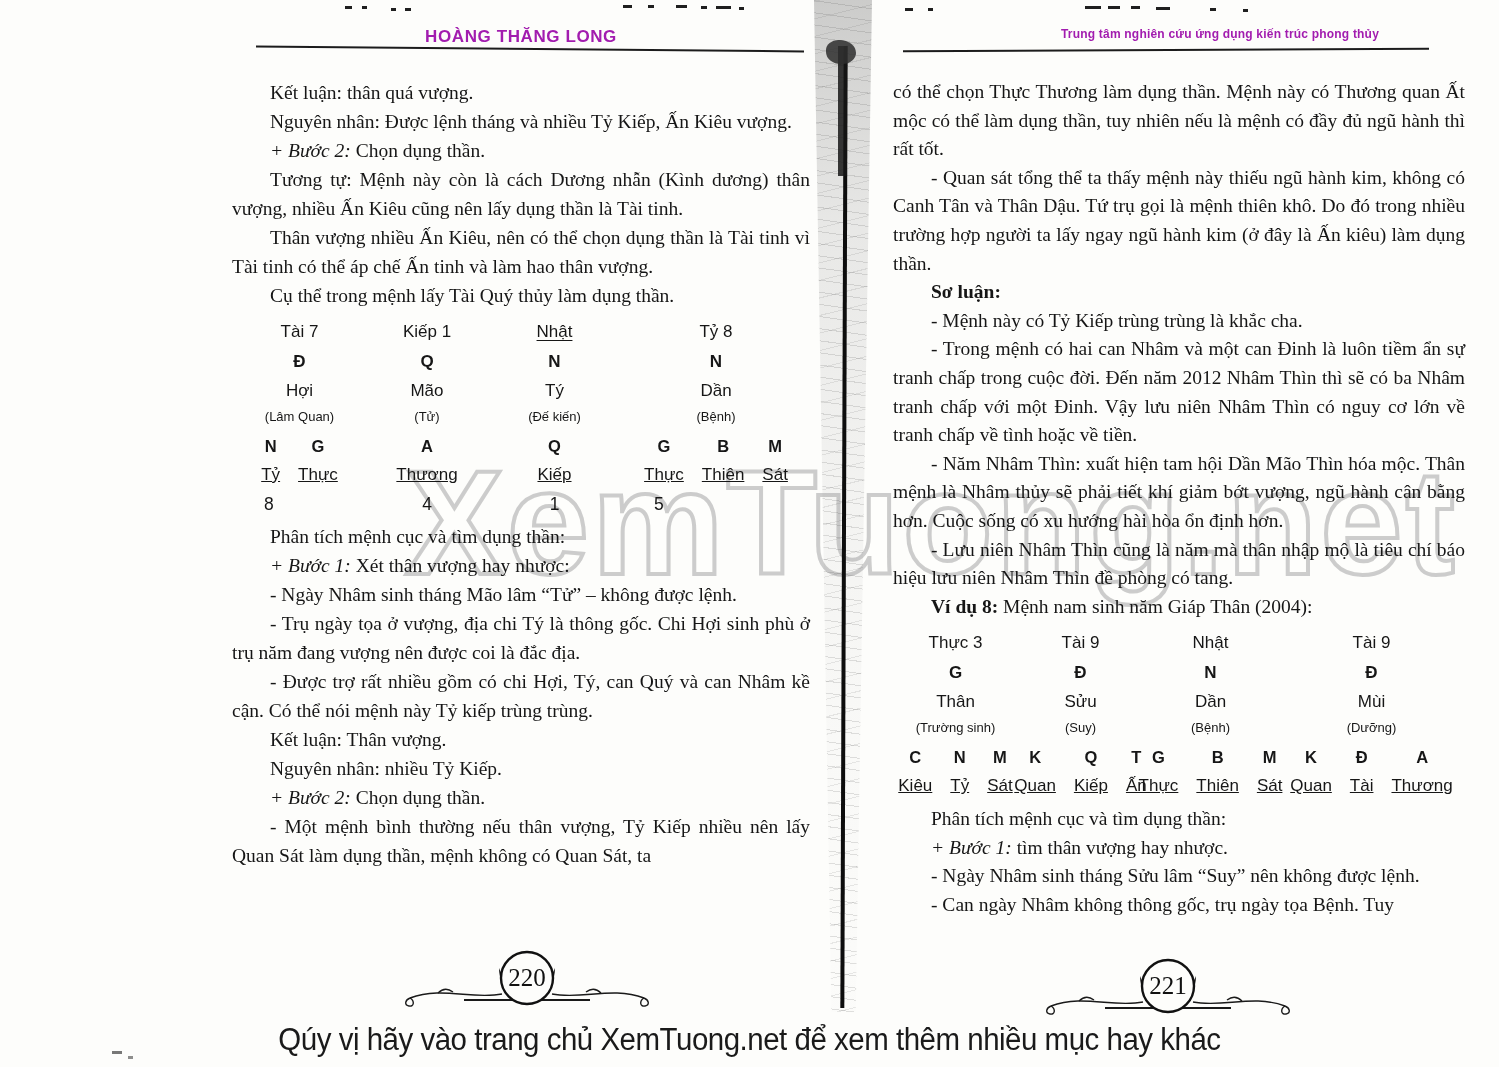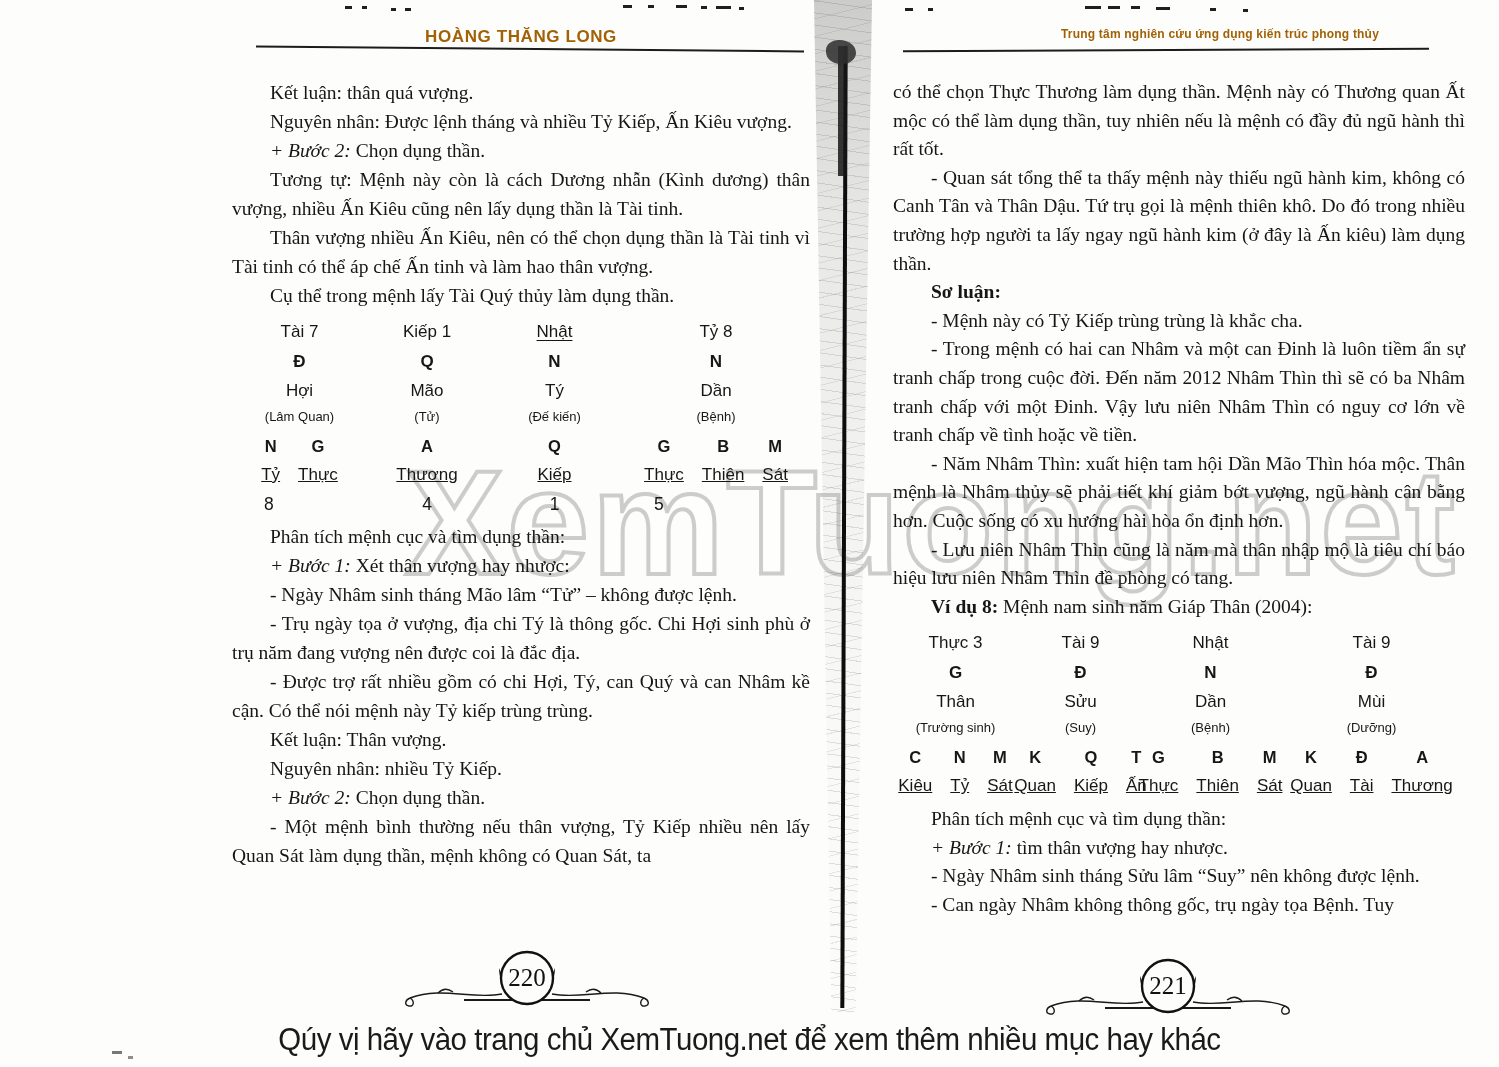--- a/index.html
+++ b/index.html
@@ -1,21 +1,21 @@
 <!DOCTYPE html>
 <html><head>
 <meta charset="utf-8">
 <style>
   html,body{margin:0;padding:0;background:#e8e8e6;}
   .sheet{position:relative;width:1499px;height:1067px;background:#fdfdfb;overflow:hidden;
          font-family:"Liberation Serif",serif;color:#161616;}
 
   
   .running-header{position:absolute;top:27px;font-family:"Liberation Sans",sans-serif;
-         font-weight:bold;color:#a16207;text-align:center;z-index:4;}
+         font-weight:bold;color:#a21caf;text-align:center;z-index:4;}
   .rh-left{left:232px;width:578px;font-size:17px;letter-spacing:.6px;}
   .rh-right{left:930px;width:580px;font-size:12px;letter-spacing:.2px;}
   .rule{position:absolute;height:2px;background:#1c1c1c;z-index:4;}
   .rule-left{left:256px;top:48px;width:548px;transform:rotate(.5deg);}
   .rule-right{left:903px;top:49px;width:526px;transform:rotate(-.25deg);}
 
   
   .col{position:absolute;text-align:justify;font-size:19.5px;z-index:2;}
   .col-left{left:232px;top:78px;width:578px;line-height:29px;}
   .col-right{left:893px;top:78px;width:572px;line-height:28.6px;}

